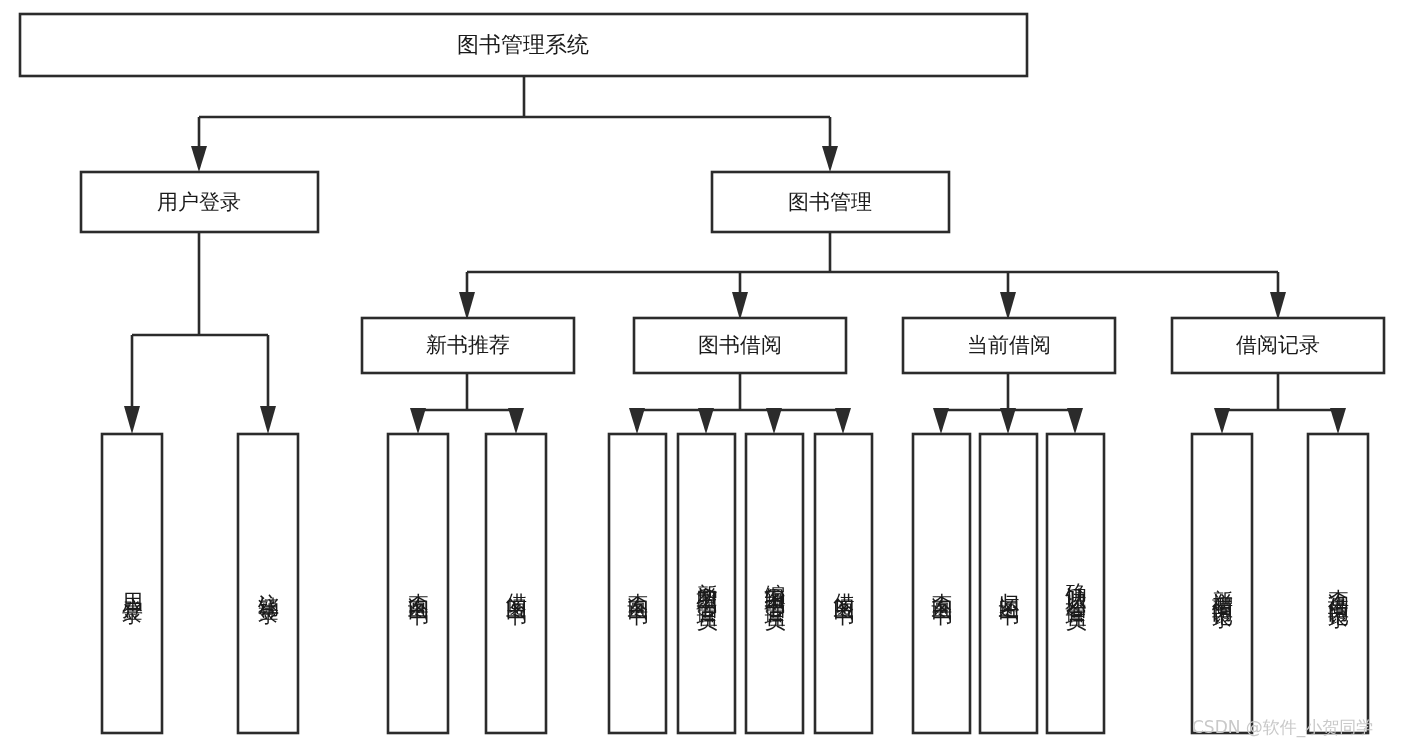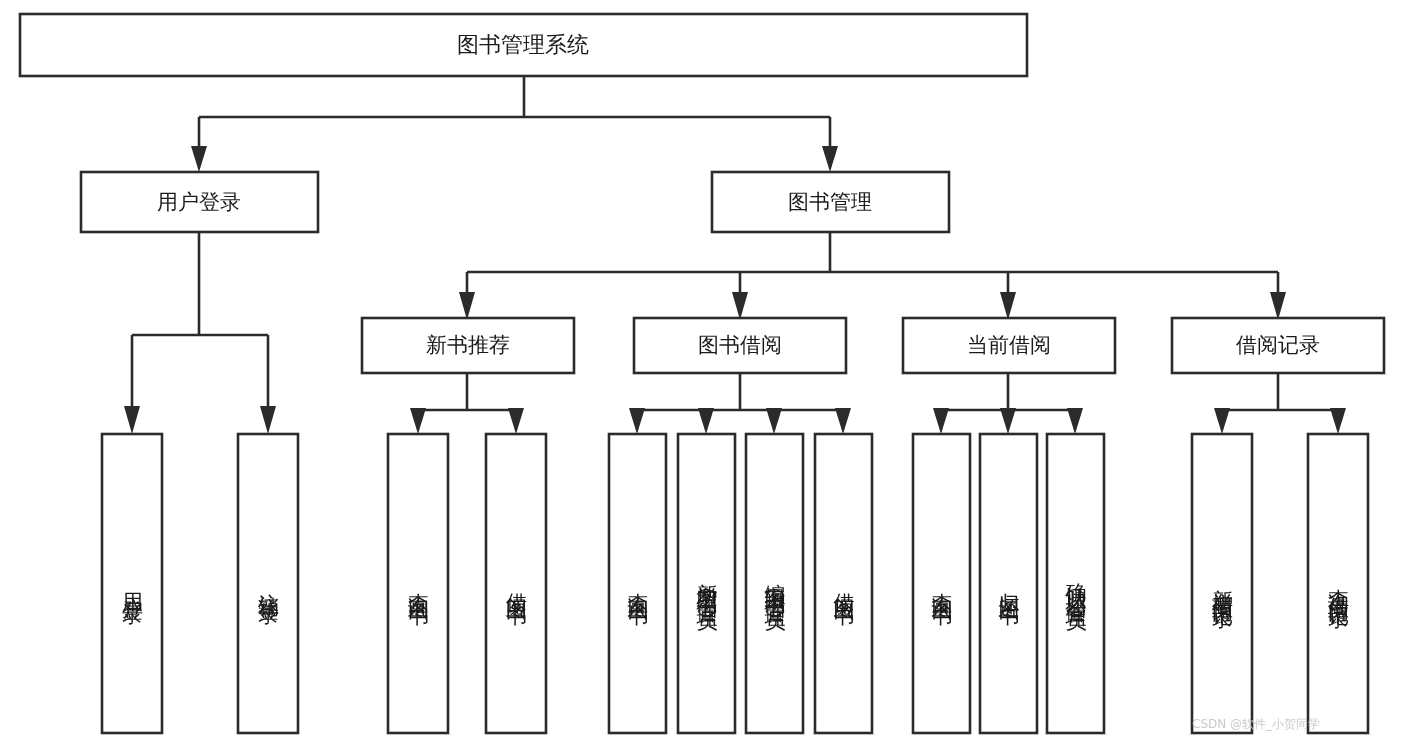--- a/index.html
+++ b/index.html
@@ -69,21 +69,21 @@
     font-family: "DejaVu Sans", "Liberation Sans", sans-serif;
     font-size: 21px;
     line-height: 1;
     letter-spacing: 4px;
     color: #1a1a1a;
     white-space: nowrap;
   }
   .watermark {
     position: absolute;
     font-family: "DejaVu Sans", "Liberation Sans", sans-serif;
-    font-size: 12px;
+    font-size: 17px;
     color: #c9c9c9;
     white-space: nowrap;
     user-select: none;
   }
 </style>
 </head>
 <body>
 
 <div id="diagram-root">
 

